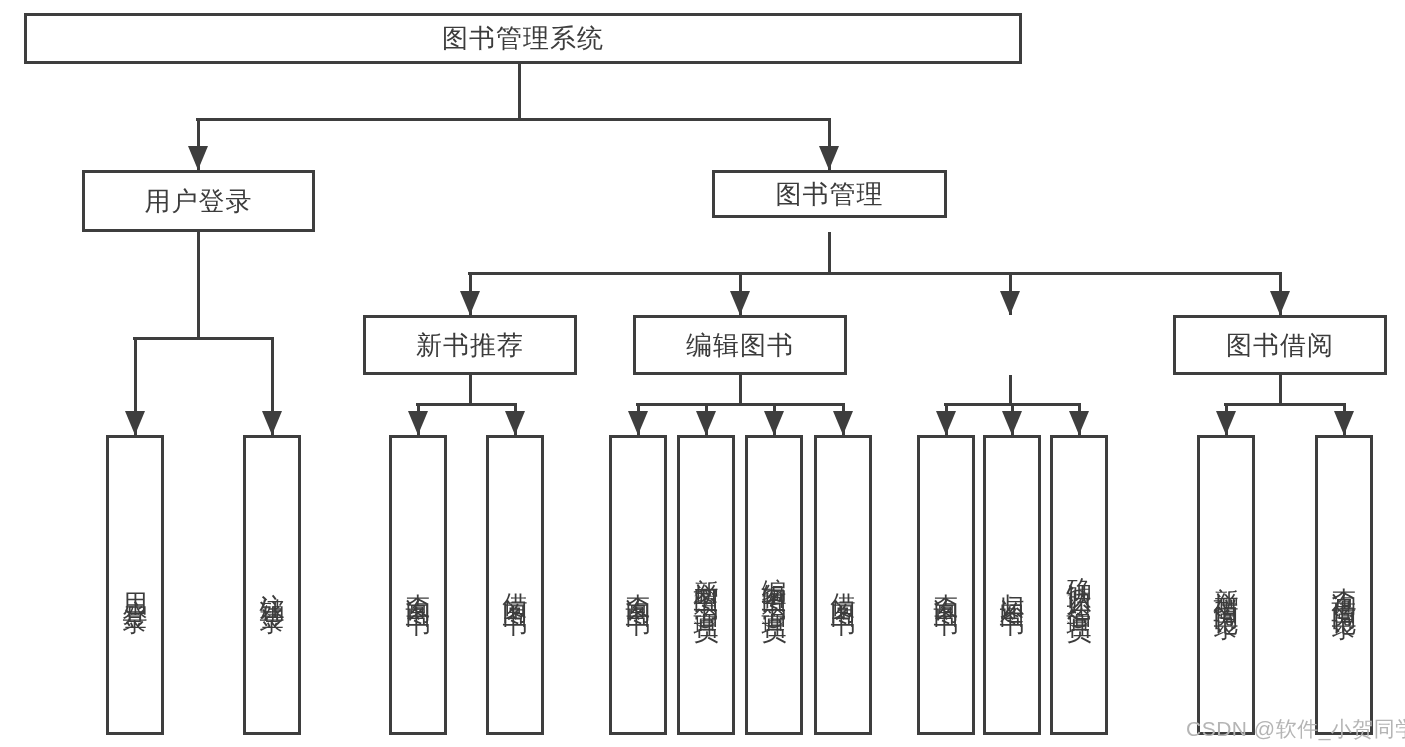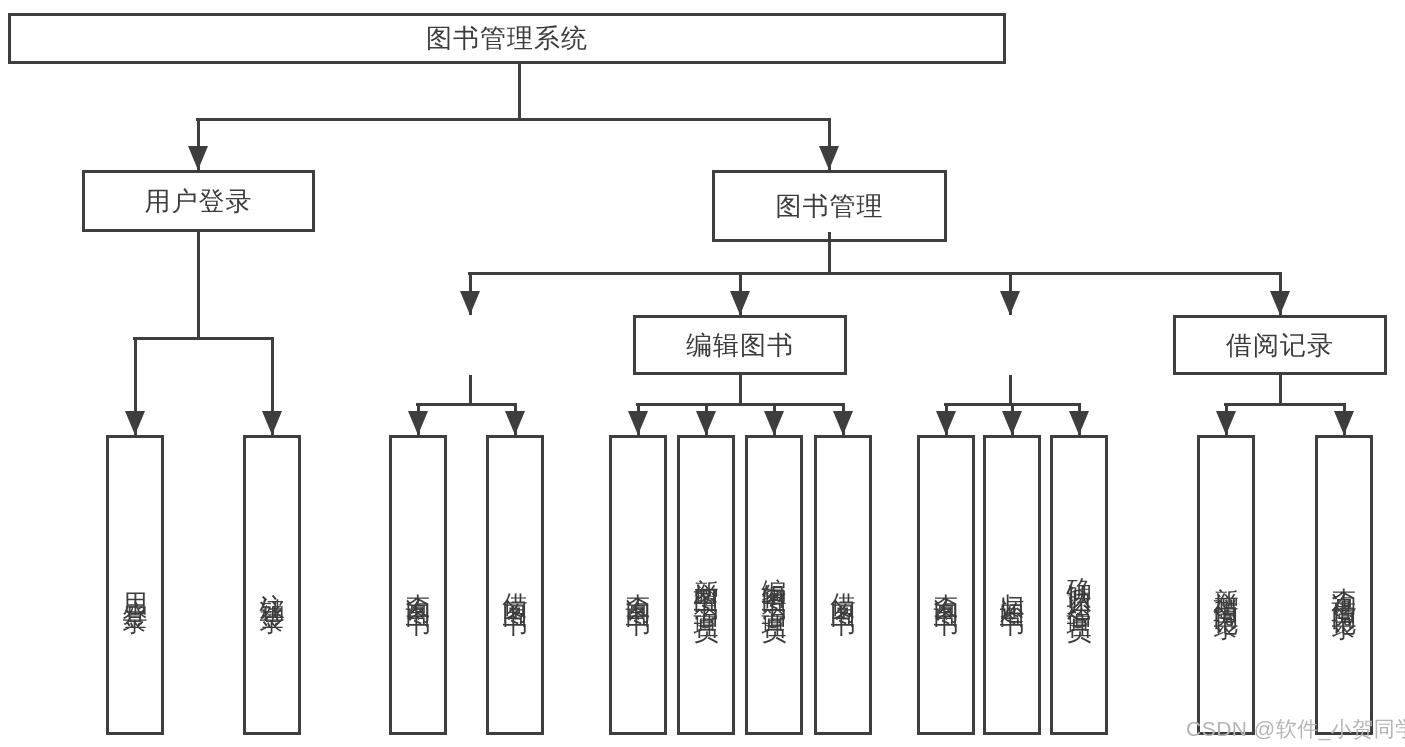--- a/index.html
+++ b/index.html
@@ -63,52 +63,53 @@
     color: #b5b5b5;
     letter-spacing: 0.5px;
     white-space: nowrap;
   }
 </style>
 </head>
 <body>
 
 <div class="stage">
 
-  <div class="box" style="left:8px; top:13px; width:998px; height:51px;">图书管理系统</div>
+  <div class="box" style="left:24px; top:13px; width:998px; height:51px;">图书管理系统</div>
 
   <div class="vline" style="left:518px; top:64px; height:54px;"></div>
   <div class="hline" style="left:196px; top:118px; width:635px;"></div>
   <div class="vline" style="left:197px; top:118px; height:52px;"></div>
   <div class="tri" style="left:188px; top:146px;"></div>
   <div class="vline" style="left:828px; top:118px; height:52px;"></div>
   <div class="tri" style="left:819px; top:146px;"></div>
 
   <div class="box" style="left:82px; top:170px; width:233px; height:62px;">用户登录</div>
-  <div class="box" style="left:712px; top:170px; width:235px; height:72px;">图书管理</div>
+  <div class="box" style="left:712px; top:170px; width:235px; height:48px;">图书管理</div>
 
   <div class="vline" style="left:197px; top:232px; height:105px;"></div>
   <div class="hline" style="left:133px; top:337px; width:141px;"></div>
   <div class="vline" style="left:134px; top:337px; height:98px;"></div>
   <div class="tri" style="left:125px; top:411px;"></div>
   <div class="vline" style="left:271px; top:337px; height:98px;"></div>
   <div class="tri" style="left:262px; top:411px;"></div>
 
   <div class="vline" style="left:828px; top:232px; height:40px;"></div>
   <div class="hline" style="left:468px; top:272px; width:814px;"></div>
   <div class="vline" style="left:469px; top:272px; height:43px;"></div>
   <div class="tri" style="left:460px; top:291px;"></div>
   <div class="vline" style="left:739px; top:272px; height:43px;"></div>
   <div class="tri" style="left:730px; top:291px;"></div>
   <div class="vline" style="left:1009px; top:272px; height:43px;"></div>
   <div class="tri" style="left:1000px; top:291px;"></div>
   <div class="vline" style="left:1279px; top:272px; height:43px;"></div>
   <div class="tri" style="left:1270px; top:291px;"></div>
 
+  <div class="box" style="left:363px; top:315px; width:214px; height:60px;">新书推荐</div>
   <div class="box" style="left:633px; top:315px; width:214px; height:60px;">编辑图书</div>
-  <div class="box" style="left:1173px; top:315px; width:214px; height:60px;">借阅记录</div>
+  <div class="box" style="left:1173px; top:315px; width:214px; height:60px;">图书借阅</div>
 
   <div class="vline" style="left:469px; top:375px; height:28px;"></div>
   <div class="hline" style="left:416px; top:403px; width:101px;"></div>
   <div class="vline" style="left:417px; top:403px; height:32px;"></div>
   <div class="tri" style="left:408px; top:411px;"></div>
   <div class="vline" style="left:514px; top:403px; height:32px;"></div>
   <div class="tri" style="left:505px; top:411px;"></div>
 
   <div class="vline" style="left:739px; top:375px; height:28px;"></div>
   <div class="hline" style="left:636px; top:403px; width:209px;"></div>

